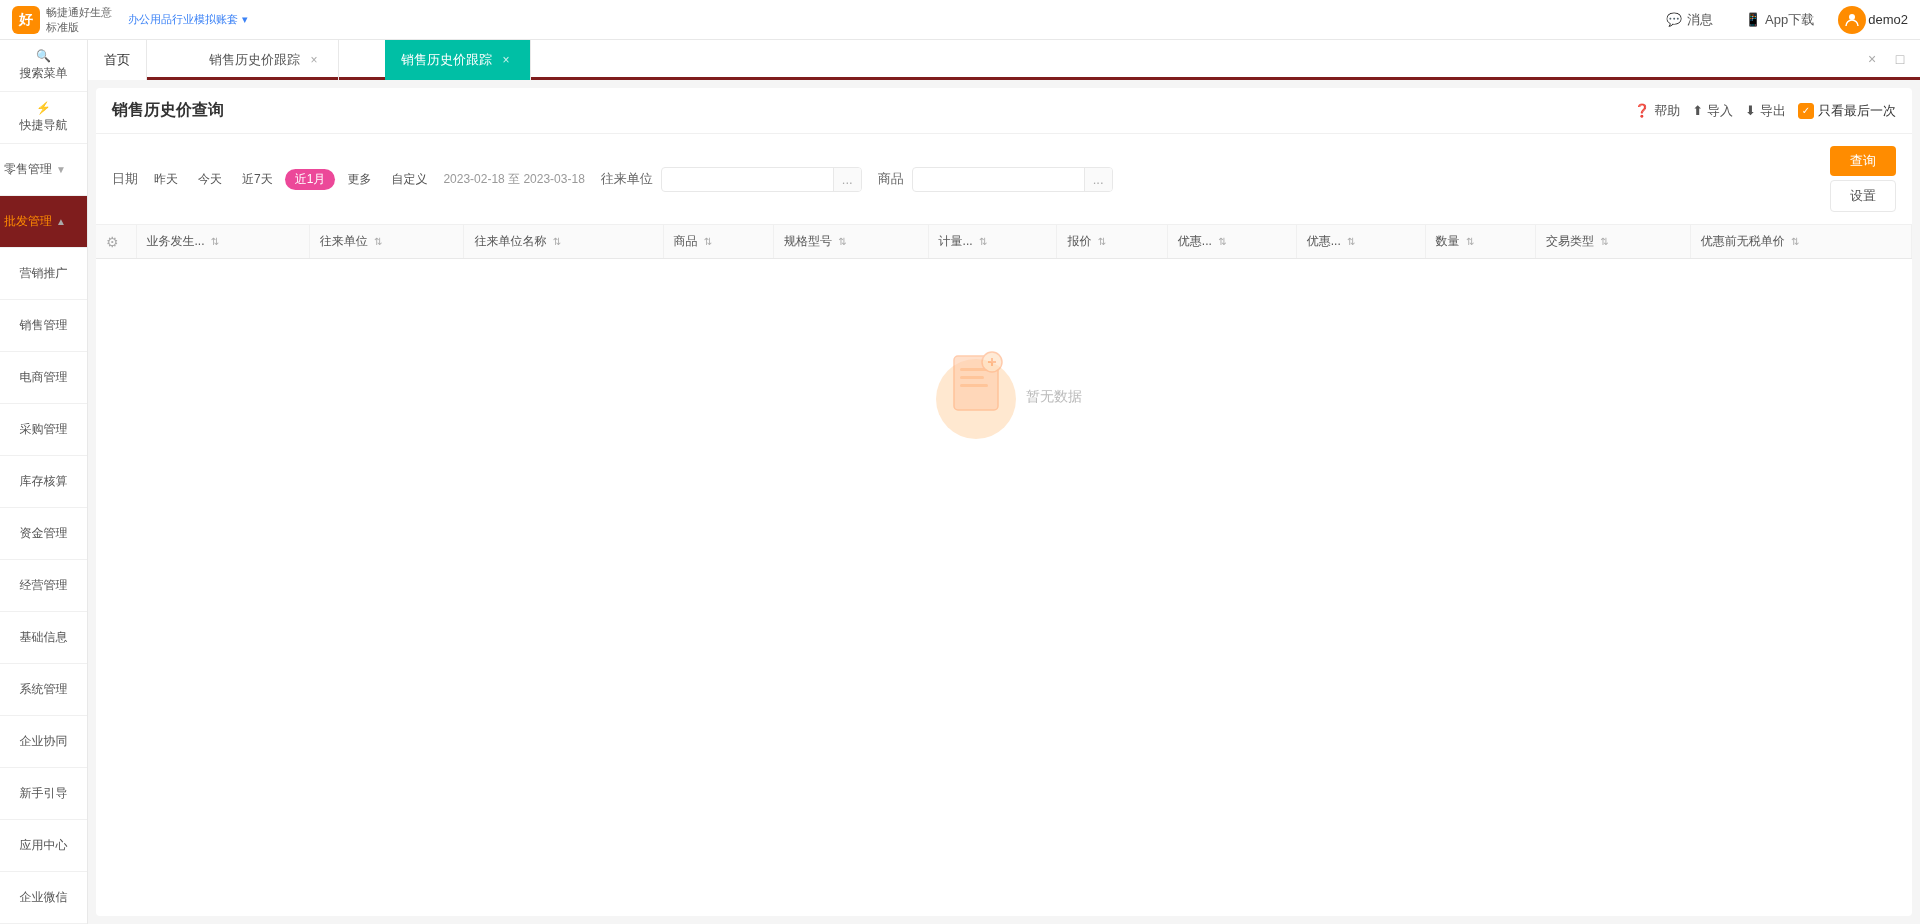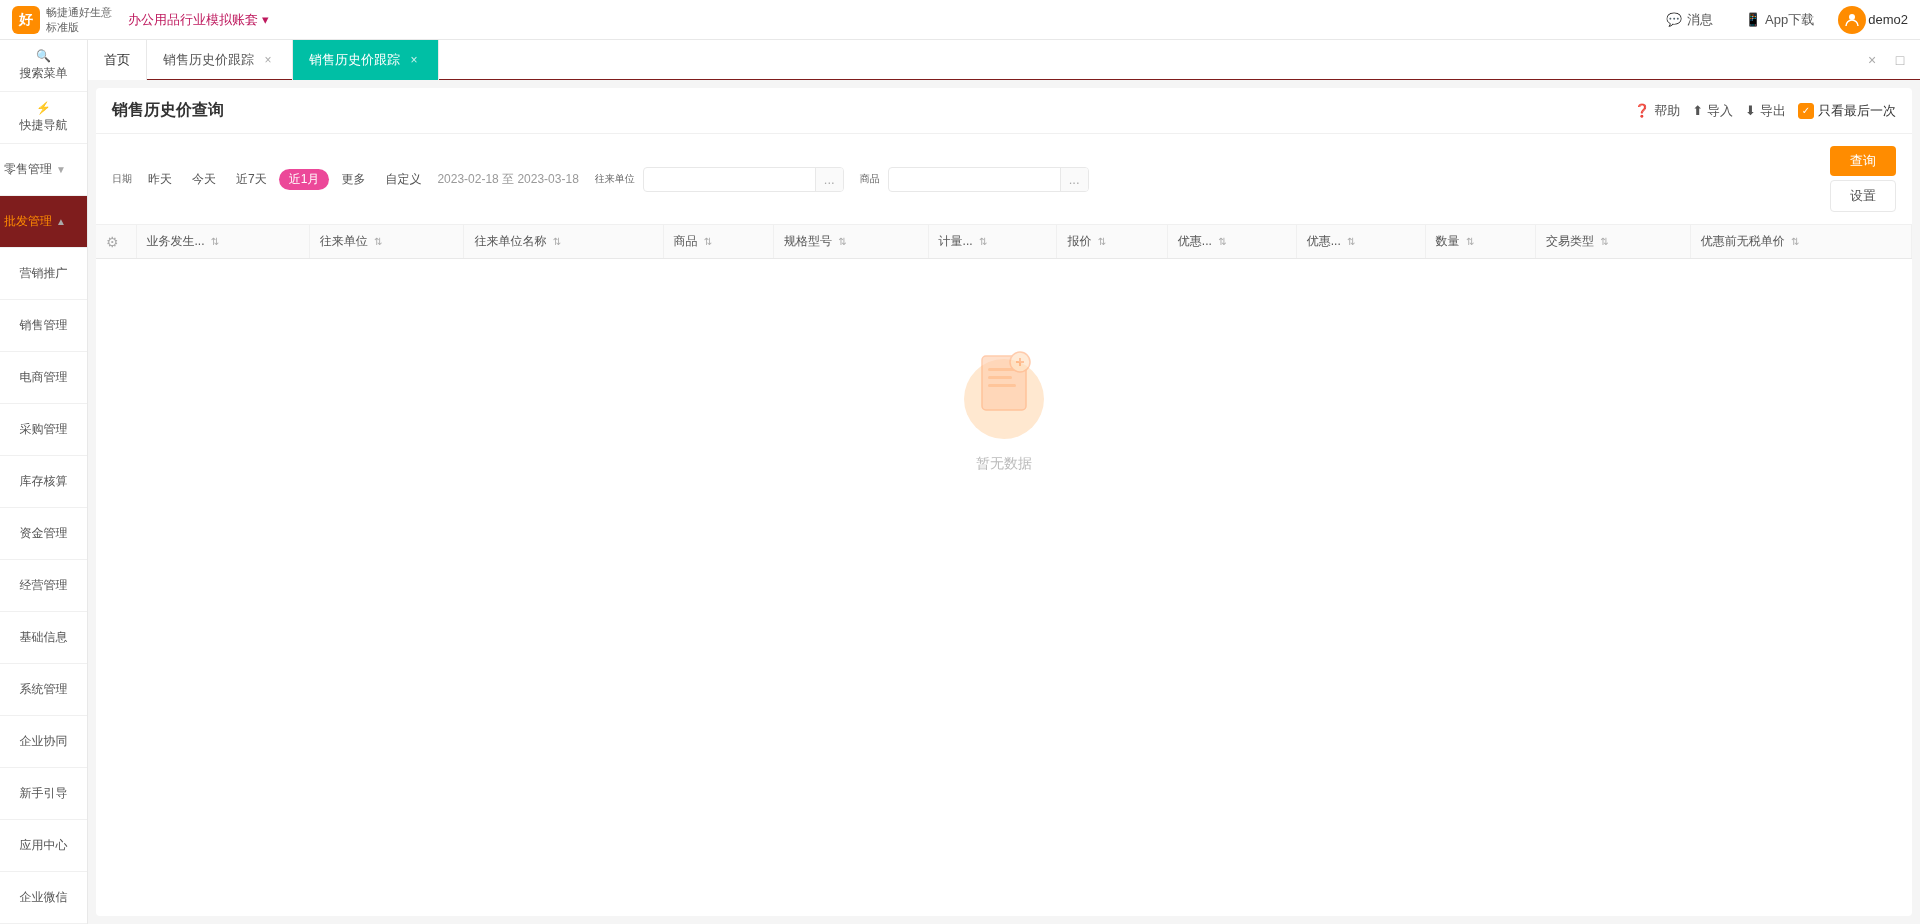--- a/index.html
+++ b/index.html
@@ -40,22 +40,22 @@
     }
     .logo-text {
       font-size: 11px;
       color: #666;
       line-height: 1.3;
     }
     .company-select {
       display: flex;
       align-items: center;
       gap: 4px;
-      color: #be185d;
-      font-size: 13px;
+      color: #3b82f6;
+      font-size: 11px;
       cursor: pointer;
       padding: 4px 8px;
       border-radius: 4px;
     }
     .top-header-right {
       display: flex;
       align-items: center;
       gap: 16px;
     }
     .header-btn {
@@ -125,25 +125,25 @@
       display: flex;
       flex-direction: column;
       overflow: hidden;
       background: #f5f5f5;
     }
 
     
     .tab-bar {
       height: 40px;
       background: #fff;
-      border-bottom: 1px solid #7f1d1d;
-      display: flex;
-      align-items: center;
+      border-bottom: 3px solid #7f1d1d;
+      display: flex;
       padding: 0 0;
       flex-shrink: 0;
+      gap: 46px;
     }
     .tab-item {
       display: flex;
       align-items: center;
       gap: 6px;
       padding: 0 16px;
       height: 40px;
       cursor: pointer;
       font-size: 13px;
       color: #555;
@@ -256,21 +256,21 @@
       align-items: center;
       gap: 16px;
       flex-wrap: wrap;
     }
     .filter-group {
       display: flex;
       align-items: center;
       gap: 8px;
     }
     .filter-label {
-      font-size: 10px;
+      font-size: 13px;
       color: #666;
       white-space: nowrap;
     }
     .date-btn-group {
       display: flex;
       align-items: center;
       gap: 4px;
     }
     .date-btn {
       padding: 3px 8px;
@@ -366,21 +366,21 @@
     }
     .gear-icon-th {
       font-size: 14px;
       color: #aaa;
       cursor: pointer;
     }
 
     
     .empty-state {
       display: flex;
-      flex-direction: column;
+      flex-direction: row;
       align-items: center;
       justify-content: center;
       padding: 80px 0;
       color: #999;
     }
     .empty-image {
       width: 100px;
       height: 100px;
       position: relative;
       margin-bottom: 16px;

